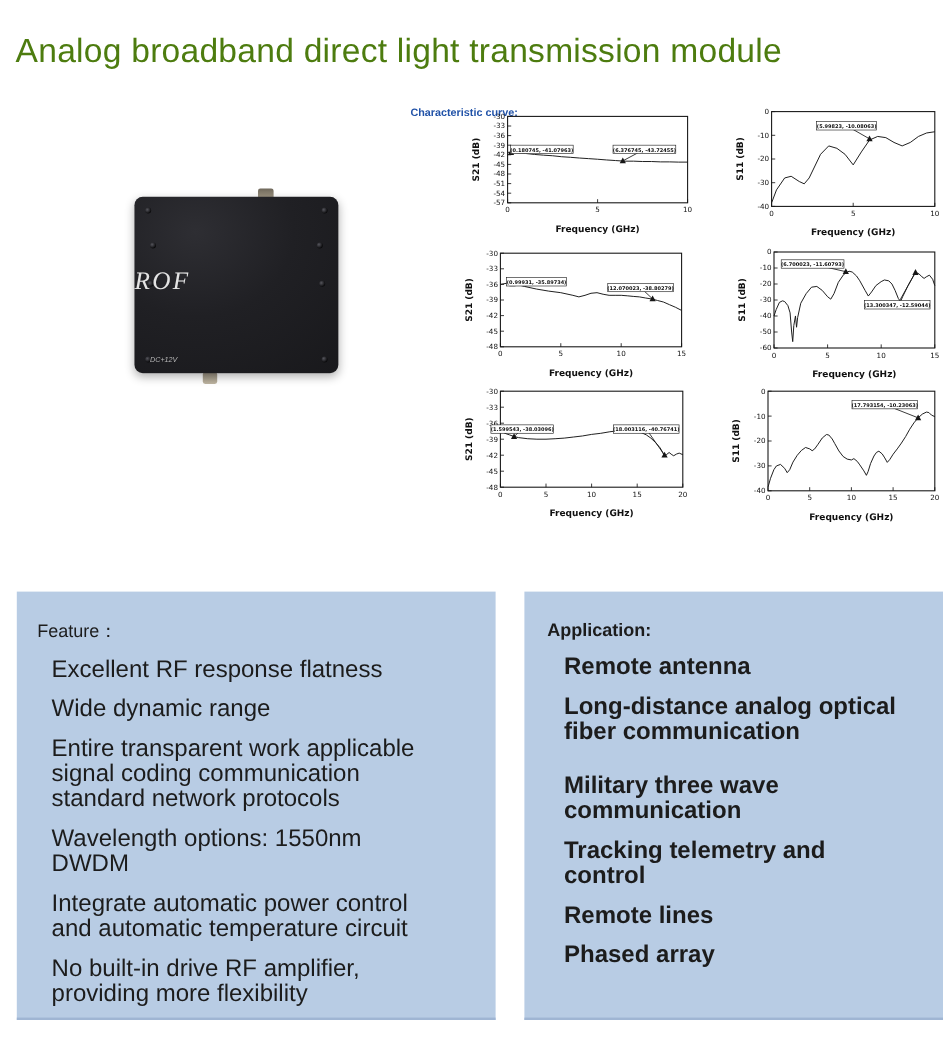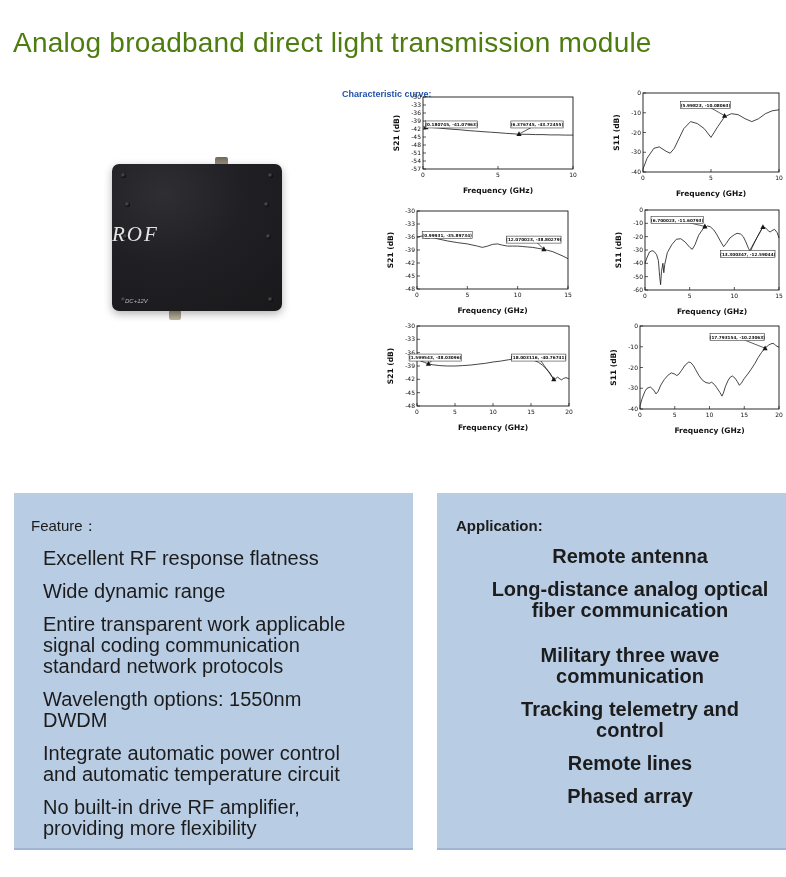--- a/index.html
+++ b/index.html
@@ -45,21 +45,21 @@
   .chart .ann{fill:#fff;stroke:#161616;stroke-width:.5;}
 
   
   .panel{position:absolute;top:493px;height:355px;background:#b8cce4;
          border-bottom:2px solid #9fb5d3;color:#1c1c1c;}
   .panel-feature{left:14px;width:399px;}
   .panel-application{left:437px;width:419px;font-weight:bold;}
   .panel-heading{font-size:15px;margin:24px 0 0 17px;}
   .panel-application .panel-heading{margin-left:19px;}
   .item{font-size:20px;line-height:21px;margin:12px 0 0 29px;max-width:322px;}
-  .panel-application .item{margin-left:49px;max-width:288px;text-align:center;}
+  .panel-application .item{margin-left:33px;max-width:288px;}
   .gap-top{margin-top:24px;}
 </style>
 </head>
 <body>
 
 <div class="page">
 
   <h1 class="title">Analog broadband direct light transmission module</h1>
 
   <div class="char-label">Characteristic curve:</div>

